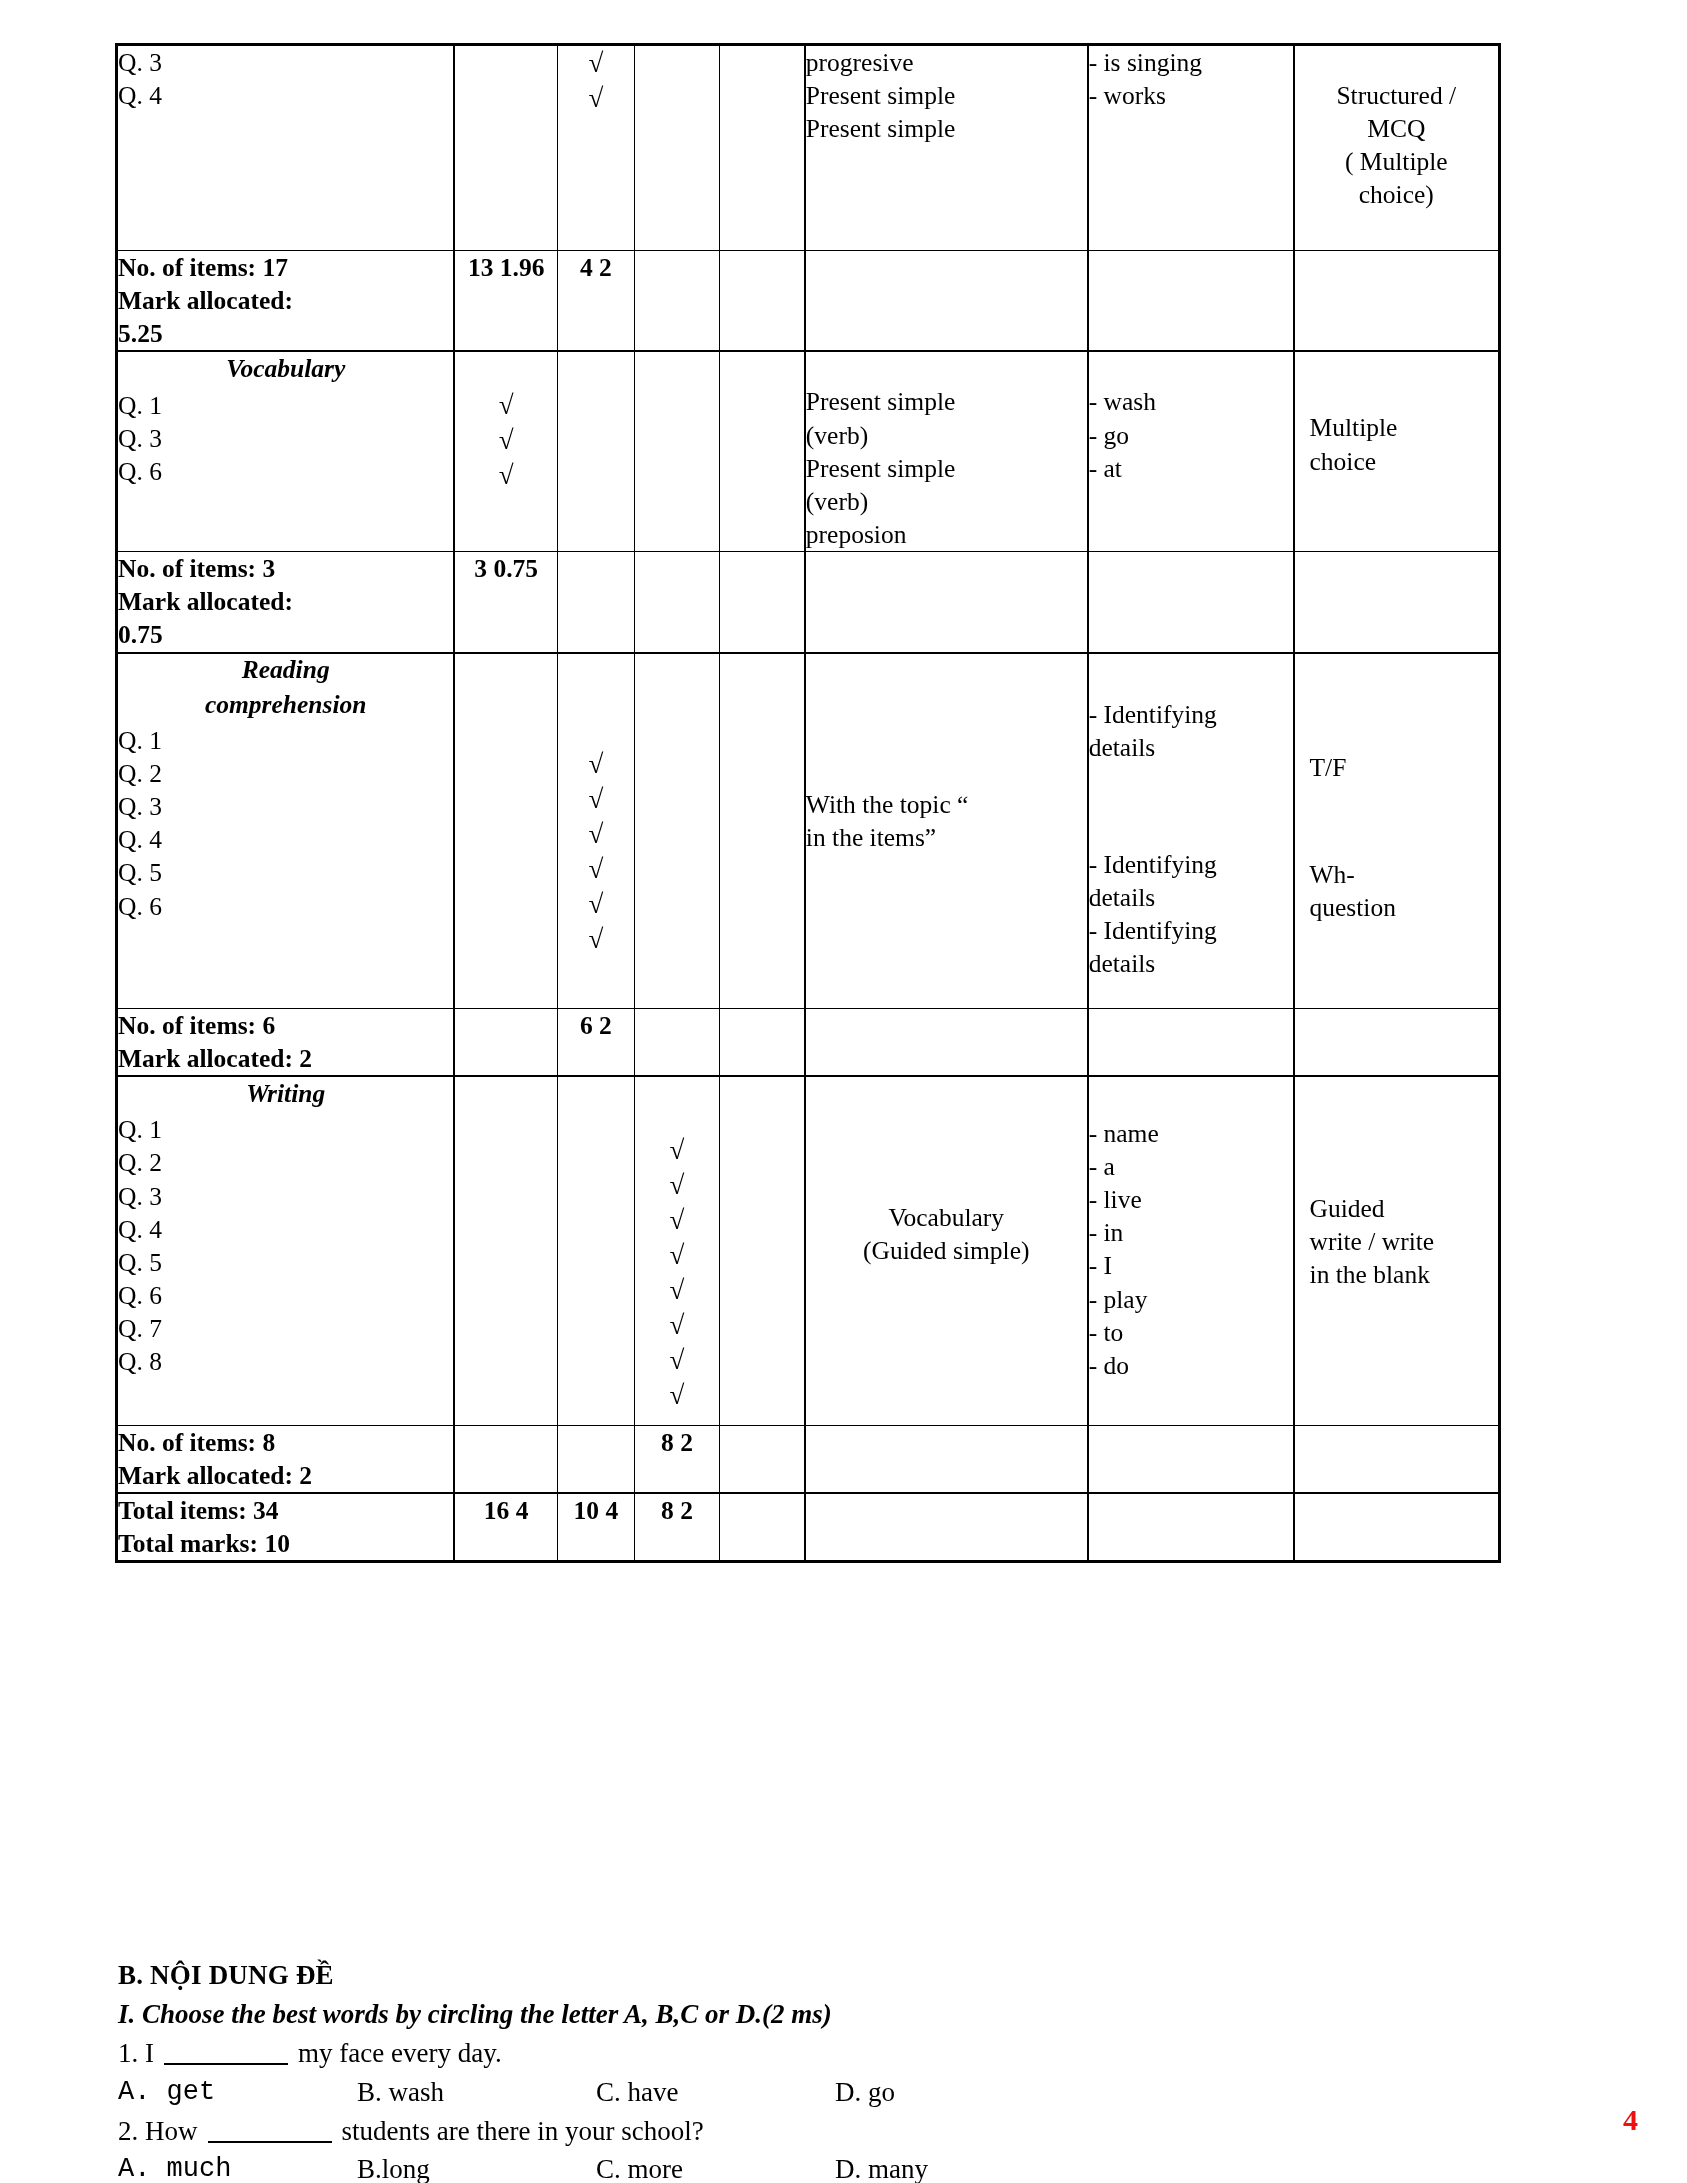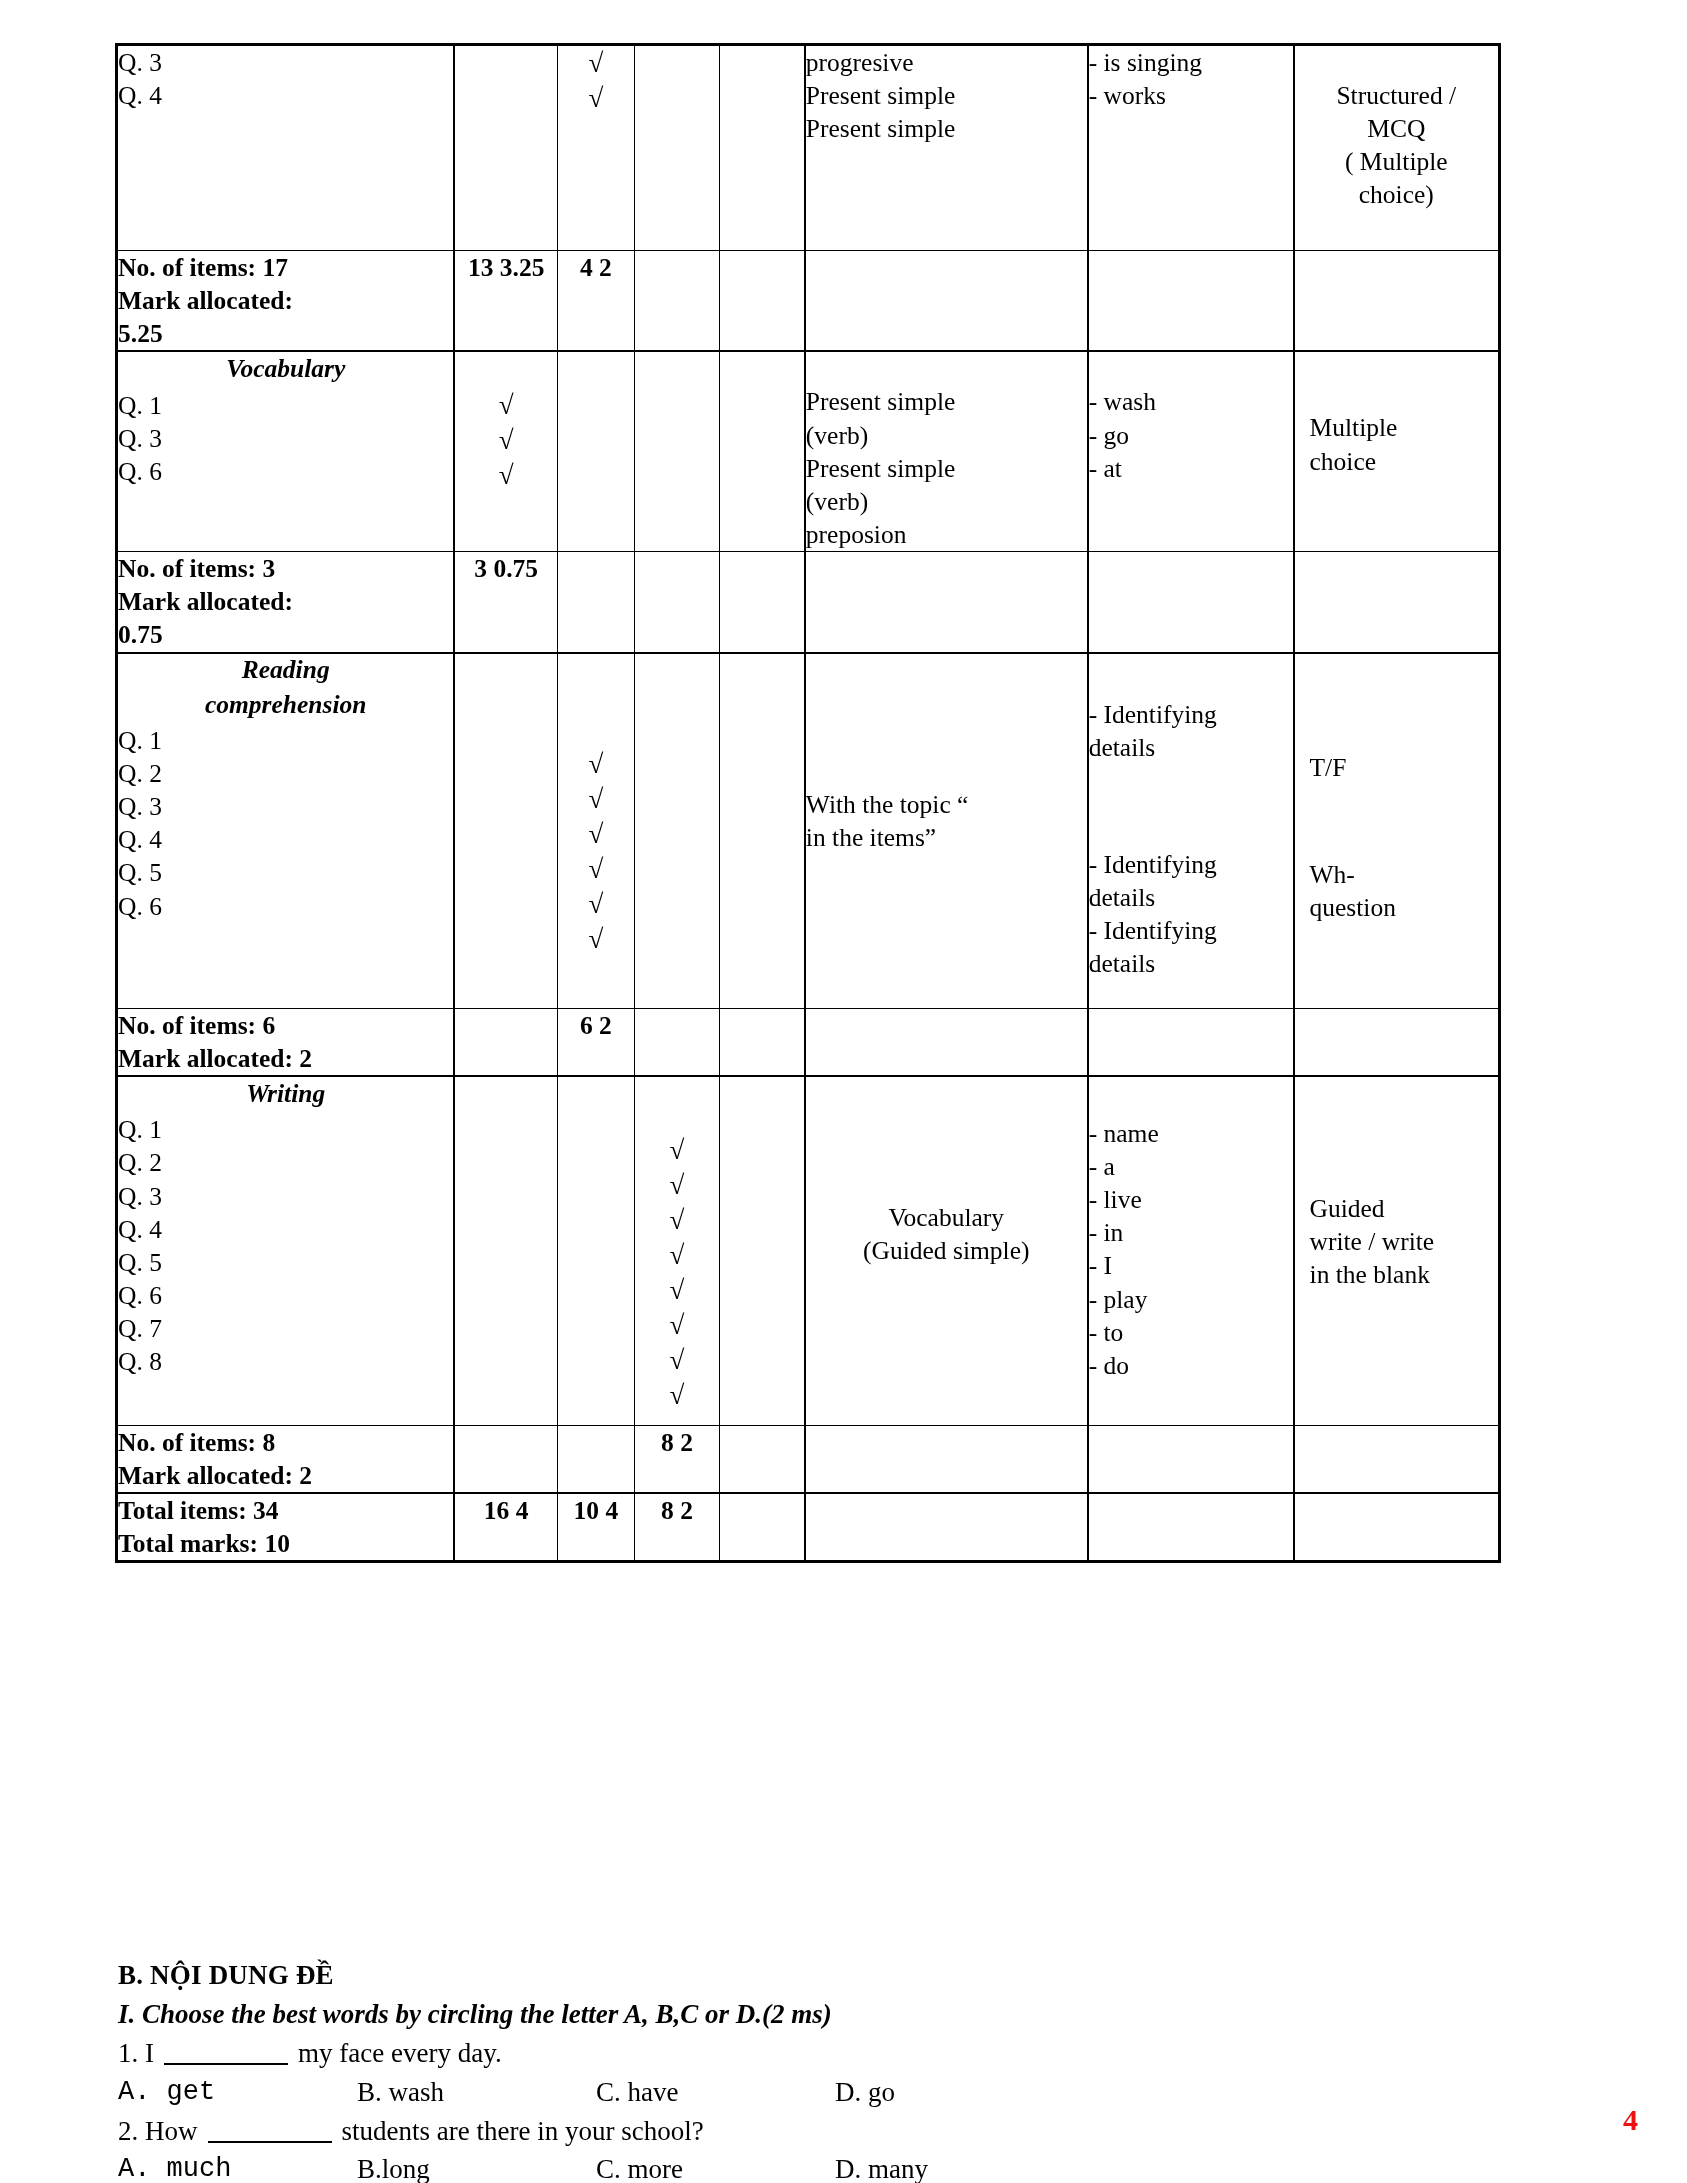--- a/index.html
+++ b/index.html
@@ -178,21 +178,21 @@
   <tr class="summary">
     <td class="cellpad tb-left v-heavy-r" style="height:79px;">
       <span class="lines">
         <span>No. of items:  17</span>
         <span>Mark allocated:</span>
         <span>5.25</span>
       </span>
     </td>
     <td class="cellpad-c num">
       <span>13</span>
-      <span>3.25</span>
+      <span>1.96</span>
     </td>
     <td class="cellpad-c num">
       <span>4</span>
       <span>2</span>
     </td>
     <td class="cellpad-c num">
       <span></span>
       <span></span>
     </td>
     <td class="cellpad-c num v-heavy-r">

